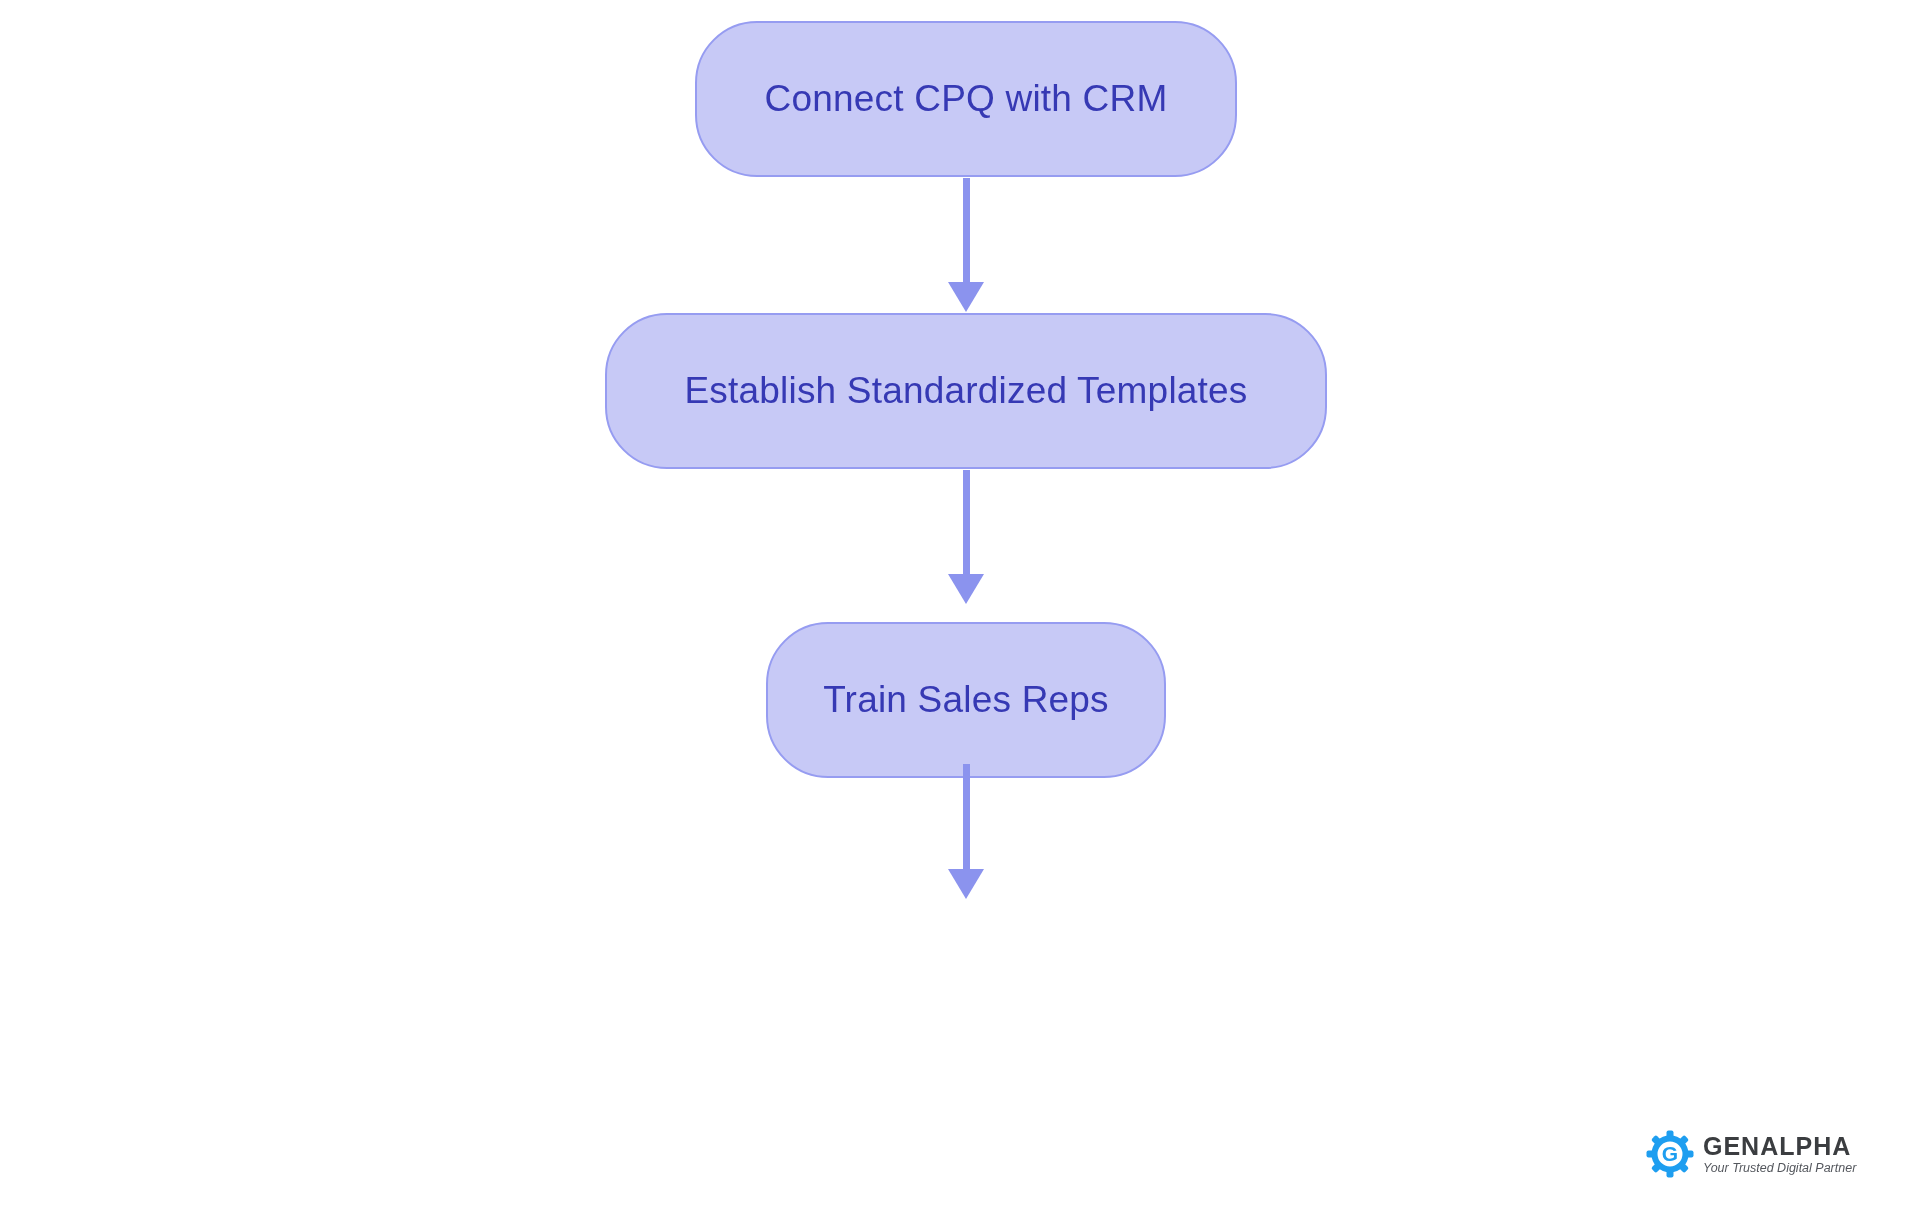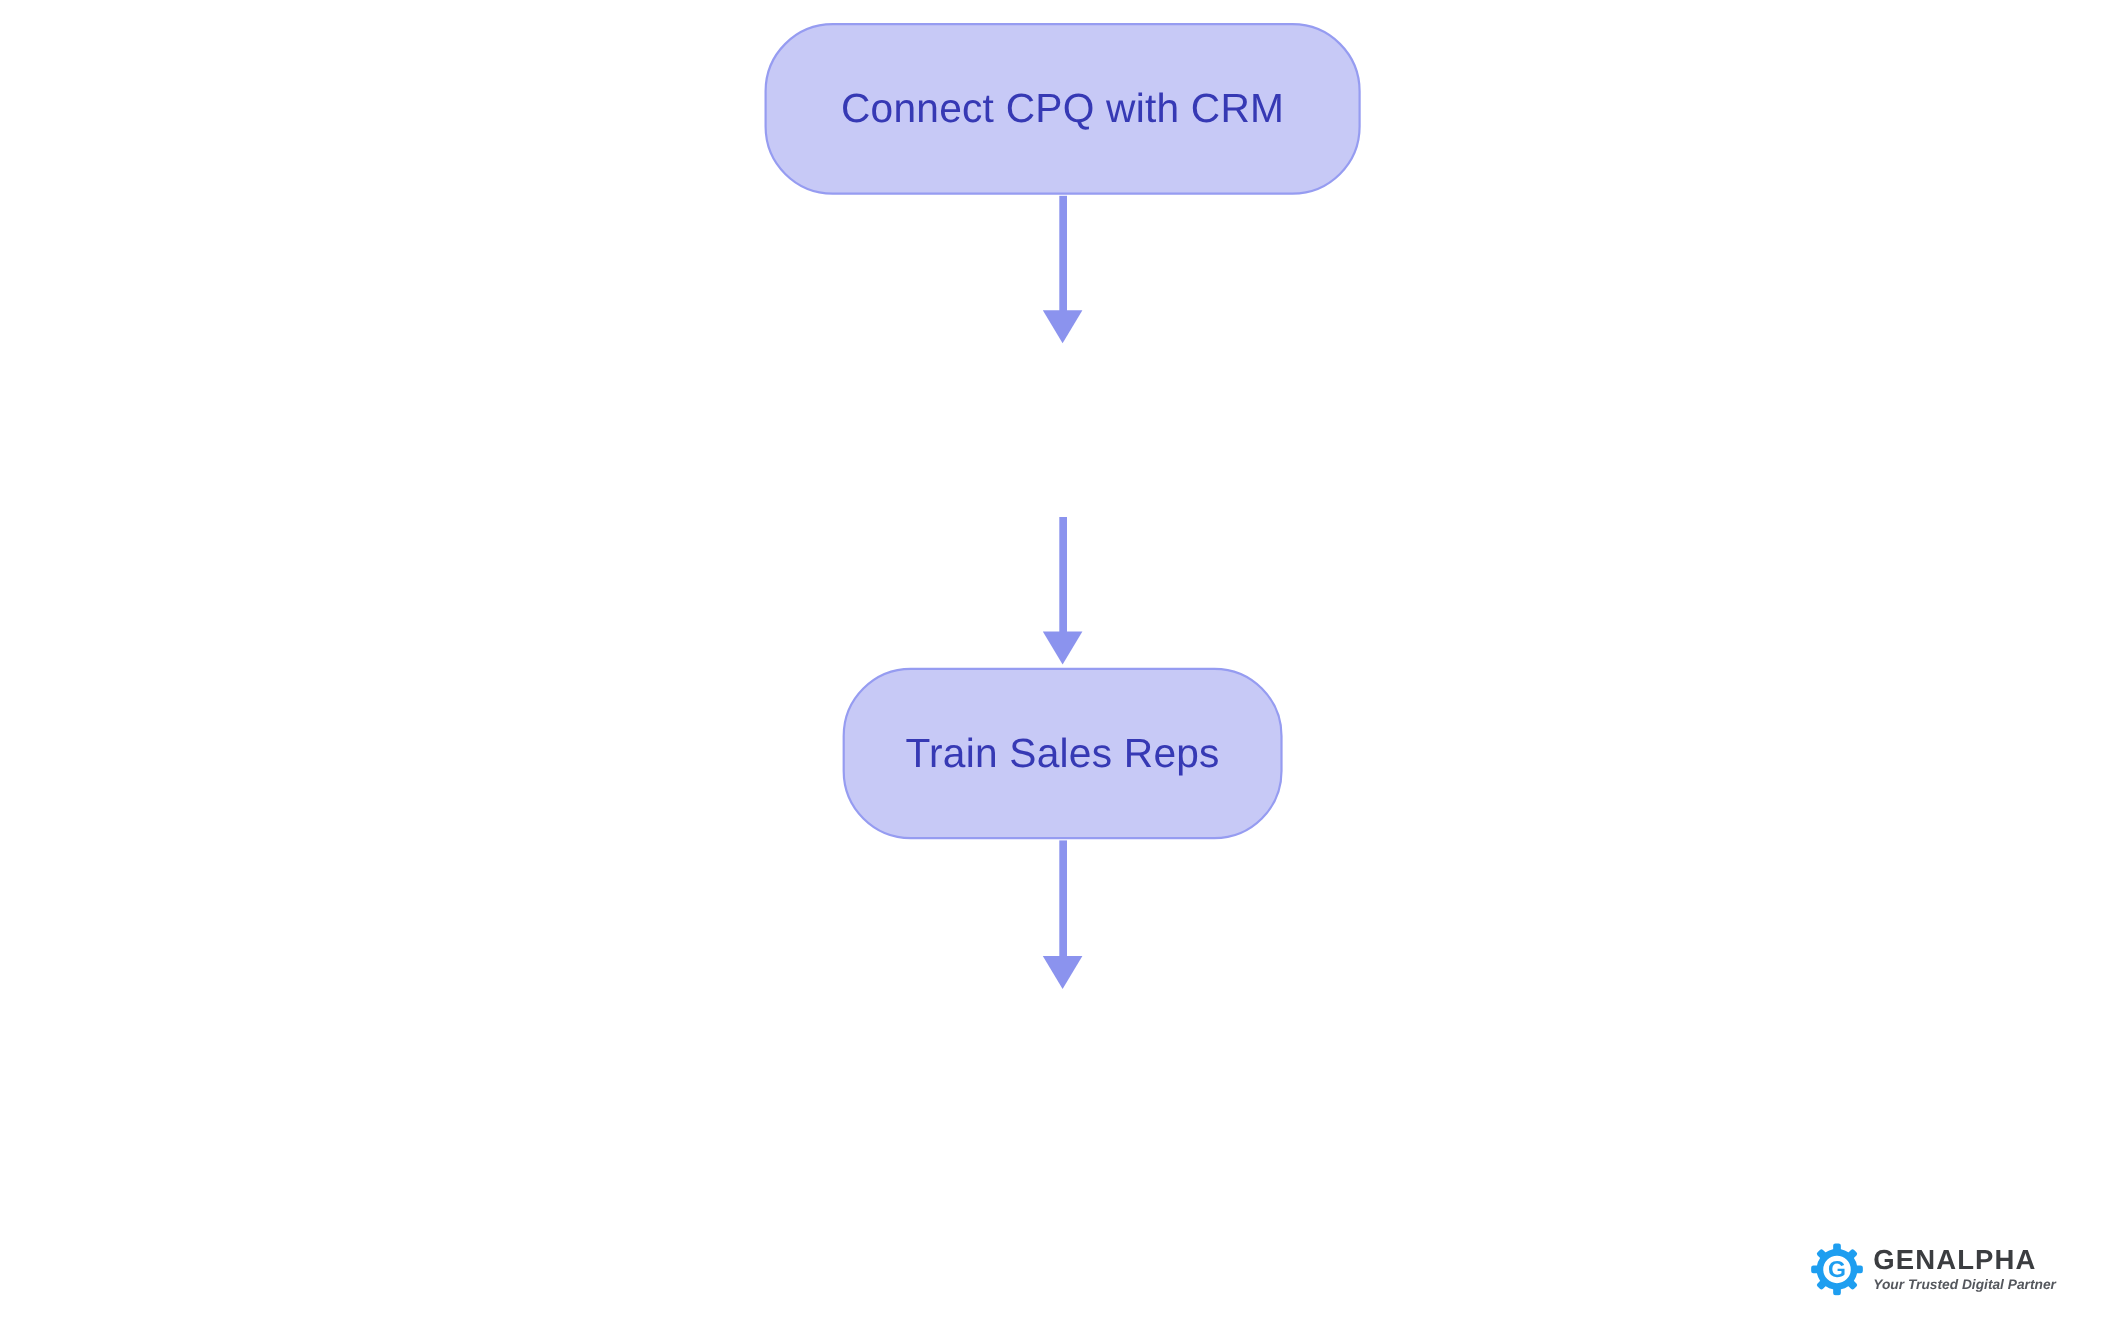--- a/index.html
+++ b/index.html
@@ -31,21 +31,21 @@
   }
   .node-label {
     color: var(--node-text, #3639b4);
     font-size: 37px;
     font-weight: 500;
     letter-spacing: 0.2px;
     white-space: nowrap;
   }
   .node-1 { left: 695px; top: 21px;  width: 542px; }
   .node-2 { left: 605px; top: 313px; width: 722px; }
-  .node-3 { left: 766px; top: 607px; width: 400px; }
+  .node-3 { left: 766px; top: 622px; width: 400px; }
   .node-4 { left: 658px; top: 902px; width: 616px; }
 
   
   .arrow { position: absolute; }
   .arrow-shaft {
     position: absolute;
     width: 7px;
     left: 14.5px;
     top: 0;
     background: var(--arrow, #8b93ee);
@@ -84,40 +84,43 @@
     color: var(--logo-name, #3b3d40);
     font-size: 25px;
     font-weight: bold;
     letter-spacing: 1px;
     line-height: 1.05;
   }
   .logo-tagline {
     color: var(--logo-tagline, #54575d);
     font-size: 12.5px;
     font-style: italic;
-    font-weight: 700;
+    font-weight: 400;
     margin-top: 2px;
     white-space: nowrap;
     text-align: right;
   }
 </style>
 </head>
 <body>
 
 <div class="canvas">
 
   <div class="node node-1">
     <span class="node-label">Connect CPQ with CRM</span>
   </div>
 
   <div class="arrow arrow-1">
     <div class="arrow-shaft"></div>
     <div class="arrow-head"></div>
   </div>
 
+  <div class="node node-2">
+    <span class="node-label">Establish Standardized Templates</span>
+  </div>
 
   <div class="arrow arrow-2">
     <div class="arrow-shaft"></div>
     <div class="arrow-head"></div>
   </div>
 
   <div class="node node-3">
     <span class="node-label">Train Sales Reps</span>
   </div>
 

